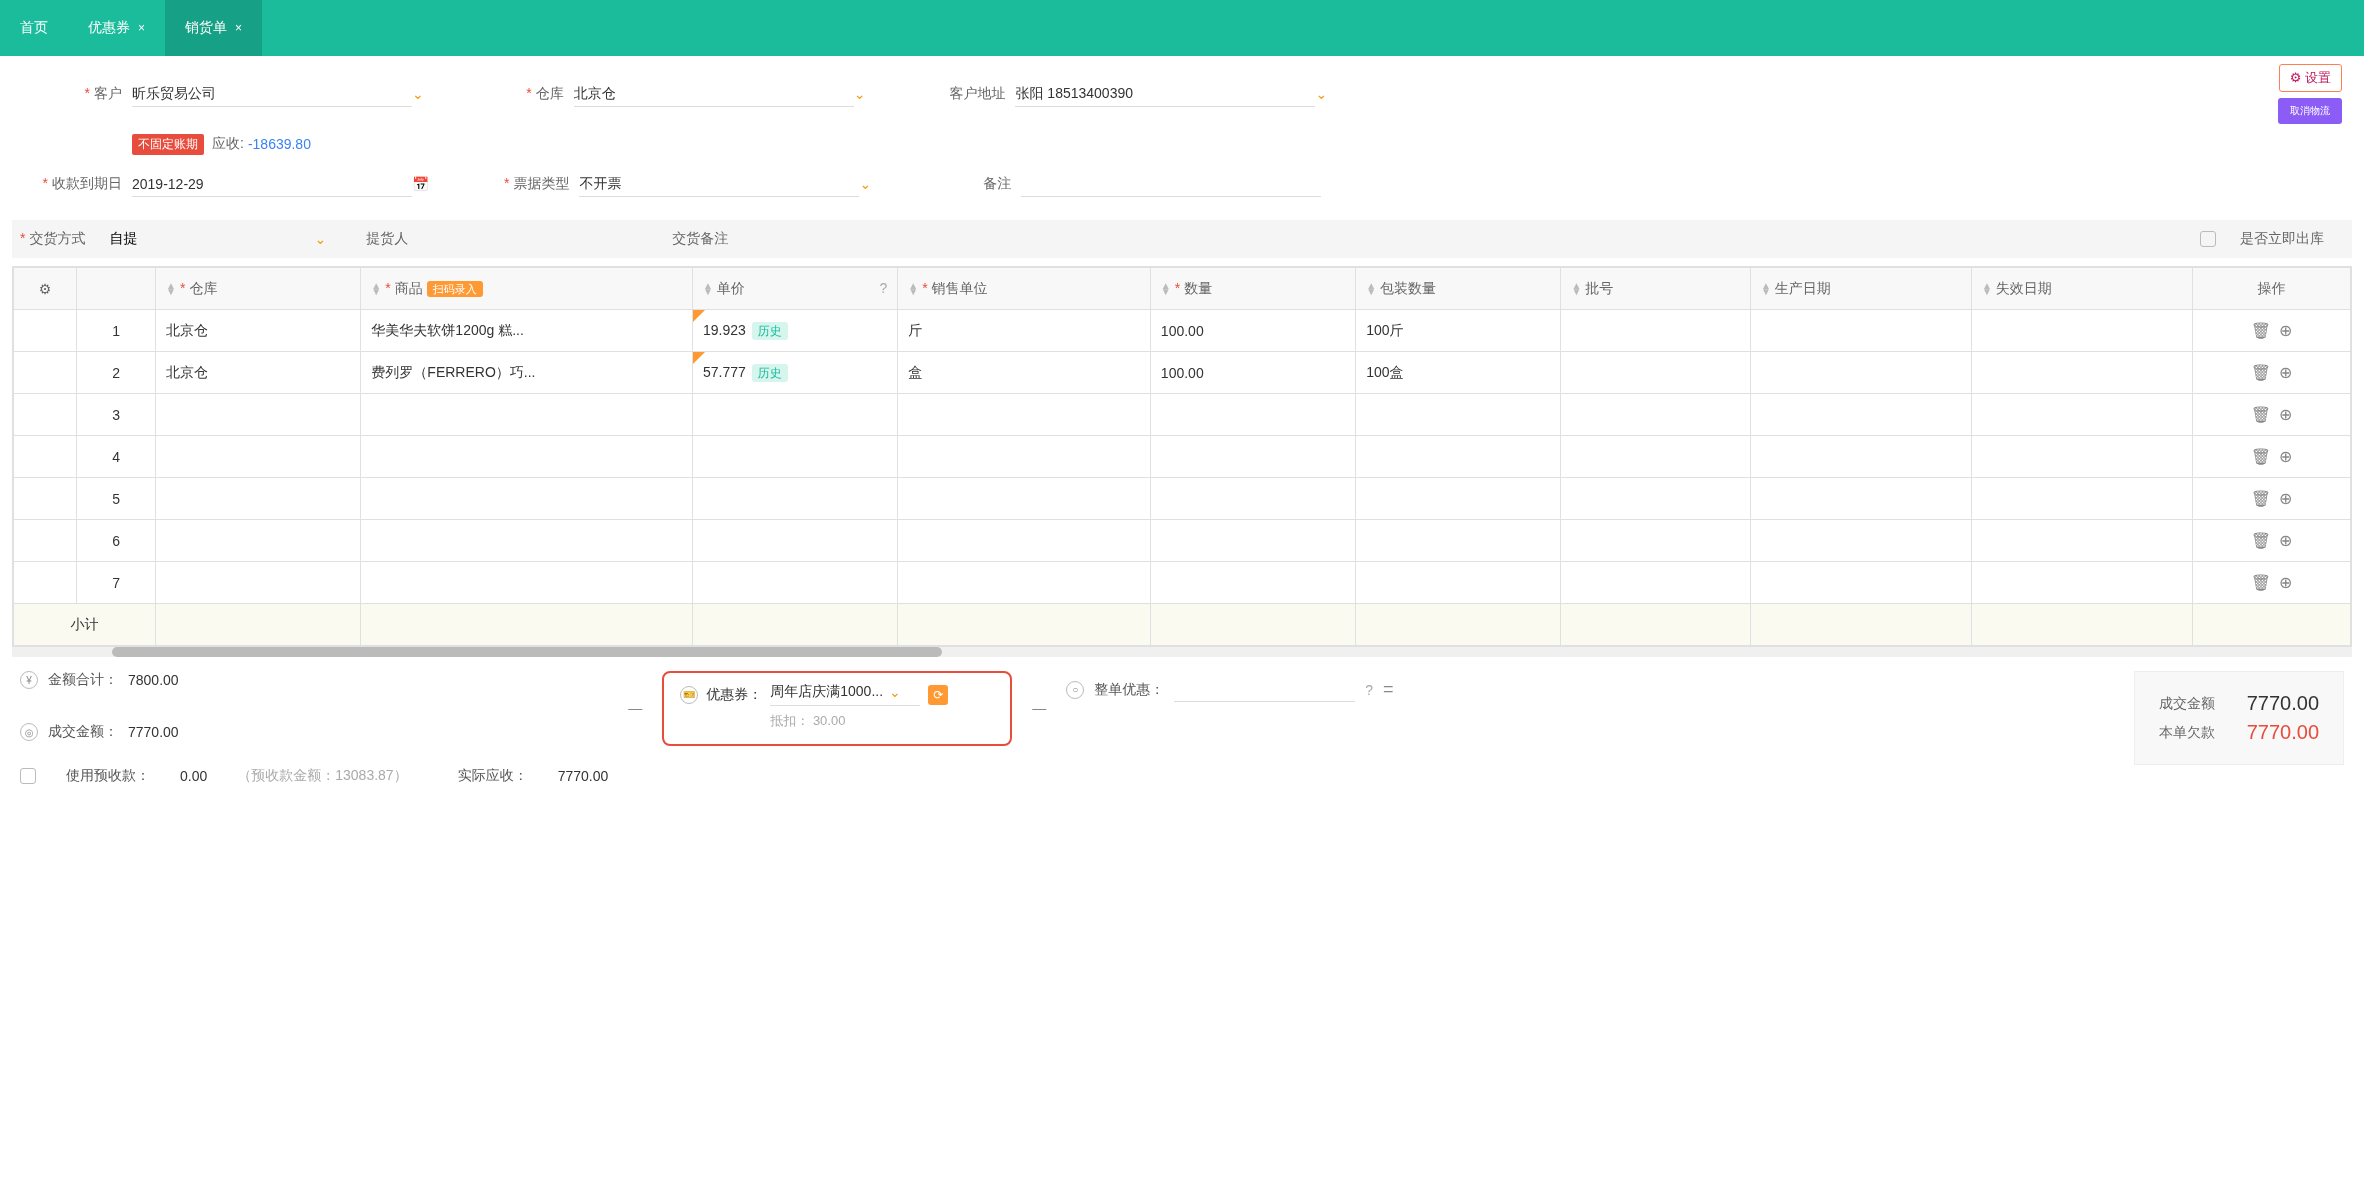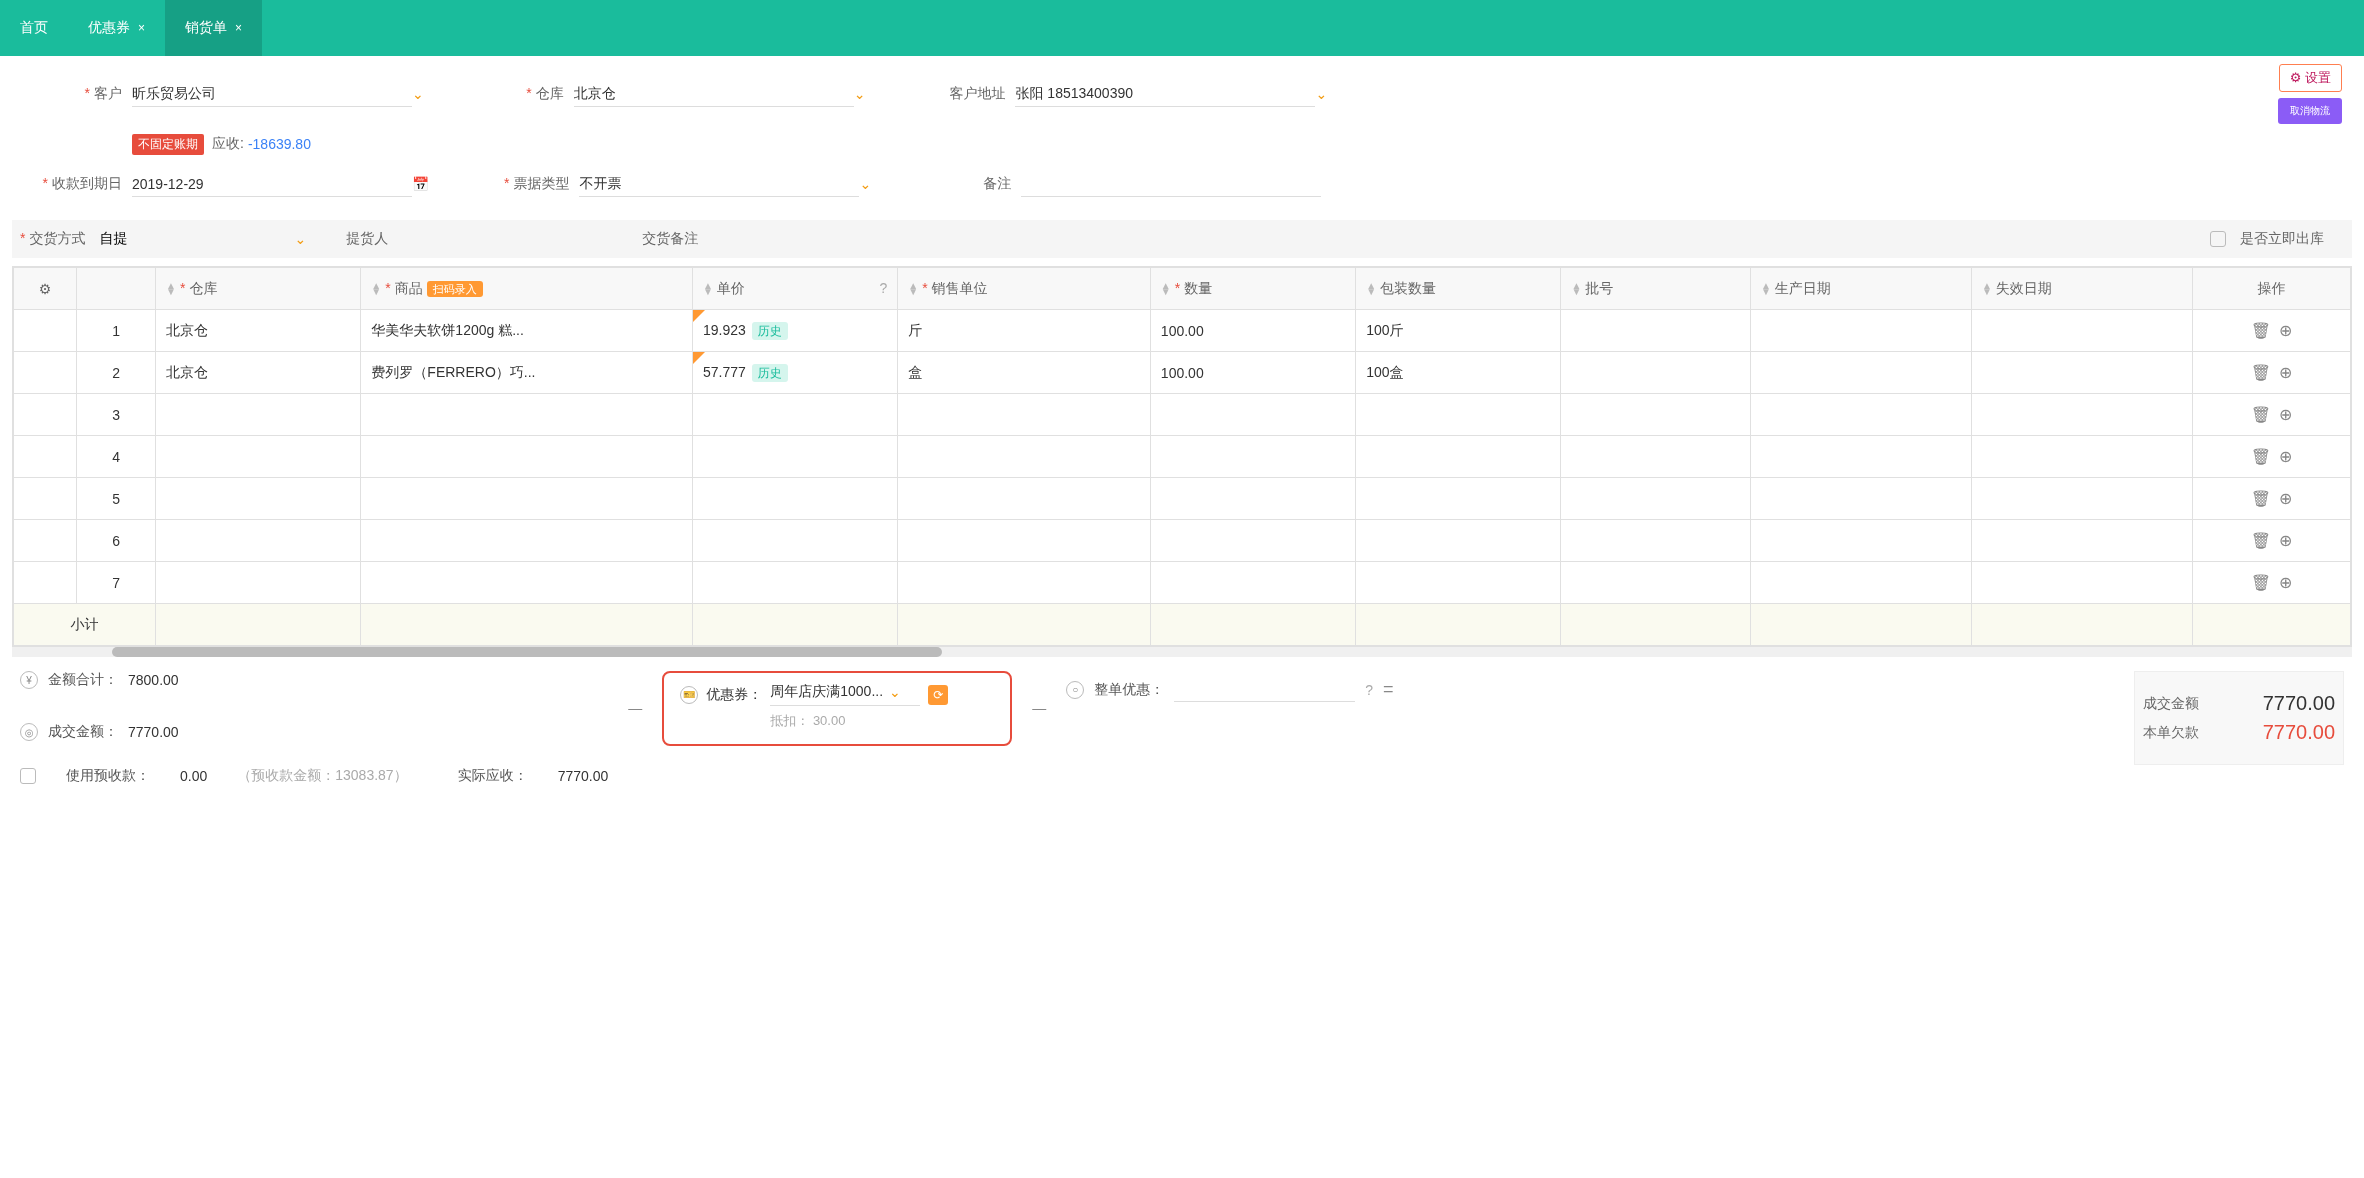--- a/index.html
+++ b/index.html
@@ -22,21 +22,21 @@
 .badge-red { background: #e74c3c; color: #fff; font-size: 12px; padding: 2px 6px; border-radius: 2px; }
 .text-red { color: #3b82f6; }
 .chev-down { color: #f39c12; cursor: pointer; }
 .cal-icon { color: #f39c12; cursor: pointer; }
 .top-right-btns { margin-left: auto; display: flex; flex-direction: column; gap: 6px; align-items: flex-end; padding-right: 10px; }
 .btn-orange-outline { border: 1px solid #ff7f50; color: #be185d; background: #fff; padding: 4px 10px; border-radius: 3px; font-size: 13px; cursor: pointer; }
 .btn-orange { background: #8b5cf6; color: #fff; border: none; padding: 6px 12px; border-radius: 3px; font-size: 10px; cursor: pointer; }
 
 
 .delivery-bar { background: #f5f5f5; margin: 8px 12px; padding: 10px 8px; display: flex; align-items: center; gap: 40px; }
-.dl-group { display: flex; align-items: center; gap: 14px; }
+.dl-group { display: flex; align-items: center; gap: 24px; }
 .dl-label { color: #666; }
 .dl-input { border: none; background: transparent; font-size: 14px; min-width: 120px; }
 .checkbox { width: 16px; height: 16px; border: 1px solid #bbb; border-radius: 3px; display: inline-block; cursor: pointer; }
 
 
 .tbl-wrap { margin: 0 12px; border: 1px solid #e0e0e0; }
 table { border-collapse: collapse; width: 100%; table-layout: fixed; }
 th, td { border: 1px solid #e0e0e0; padding: 8px 10px; text-align: left; font-size: 14px; height: 42px; overflow: hidden; white-space: nowrap; text-overflow: ellipsis; }
 th { background: #f8f8f8; color: #666; font-weight: normal; position: relative; }
 .col-gear { width: 40px; text-align: center; }
@@ -69,21 +69,21 @@
 .ft-icon { width: 18px; height: 18px; border: 1px solid #bbb; border-radius: 50%; display: inline-flex; align-items: center; justify-content: center; font-size: 10px; color: #888; }
 .ft-val { color: #333; }
 .gray-text { color: #aaa; }
 .dash { color: #888; flex: 0 0 auto; }
 .coupon-box { border: 2px solid #e74c3c; border-radius: 8px; padding: 10px 16px 14px; display: flex; flex-direction: column; gap: 6px; min-width: 350px; }
 .coupon-line { display: flex; align-items: center; gap: 8px; }
 .coupon-select { border-bottom: 1px solid #ddd; padding-bottom: 4px; display: flex; align-items: center; gap: 6px; min-width: 150px; }
 .refresh-btn { background: #ff9933; color: #fff; width: 20px; height: 20px; border-radius: 3px; display: inline-flex; align-items: center; justify-content: center; font-size: 12px; cursor: pointer; }
 .discount-sub { color: #aaa; font-size: 13px; padding-left: 90px; }
 .eq-icon { color: #888; font-size: 18px; }
-.summary-box { margin-left: auto; background: #f8f8f8; border: 1px solid #eee; padding: 14px 8px; min-width: 210px; }
+.summary-box { margin-left: auto; background: #f8f8f8; border: 1px solid #eee; padding: 14px 24px; min-width: 210px; }
 .sum-row { display: flex; justify-content: space-between; align-items: center; margin: 6px 0; }
 .sum-label { color: #666; }
 .sum-val { font-size: 20px; color: #333; }
 .sum-val.red { color: #e74c3c; }
 .ck-sq { width: 16px; height: 16px; border: 1px solid #bbb; border-radius: 3px; display: inline-block; }
 </style>
 </head>
 <body>
 
 <div class="tabs">

